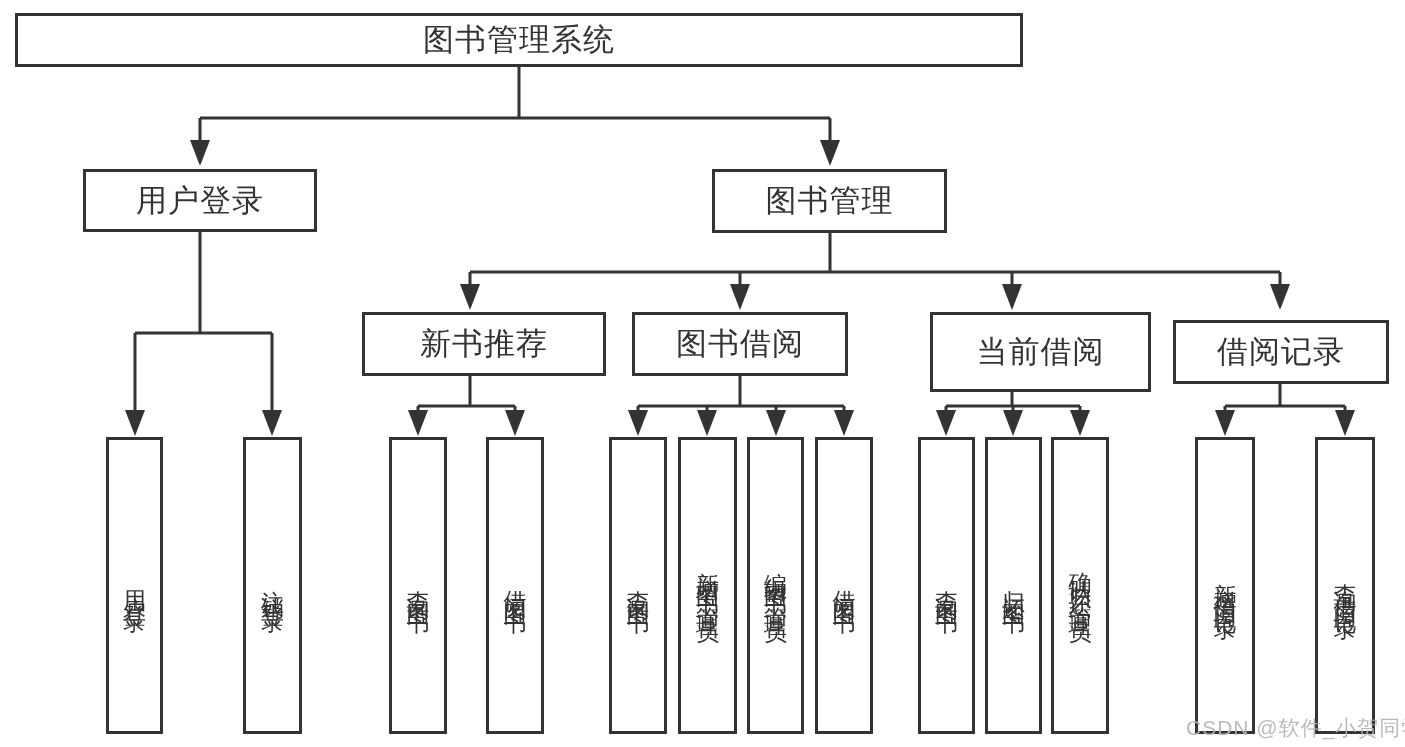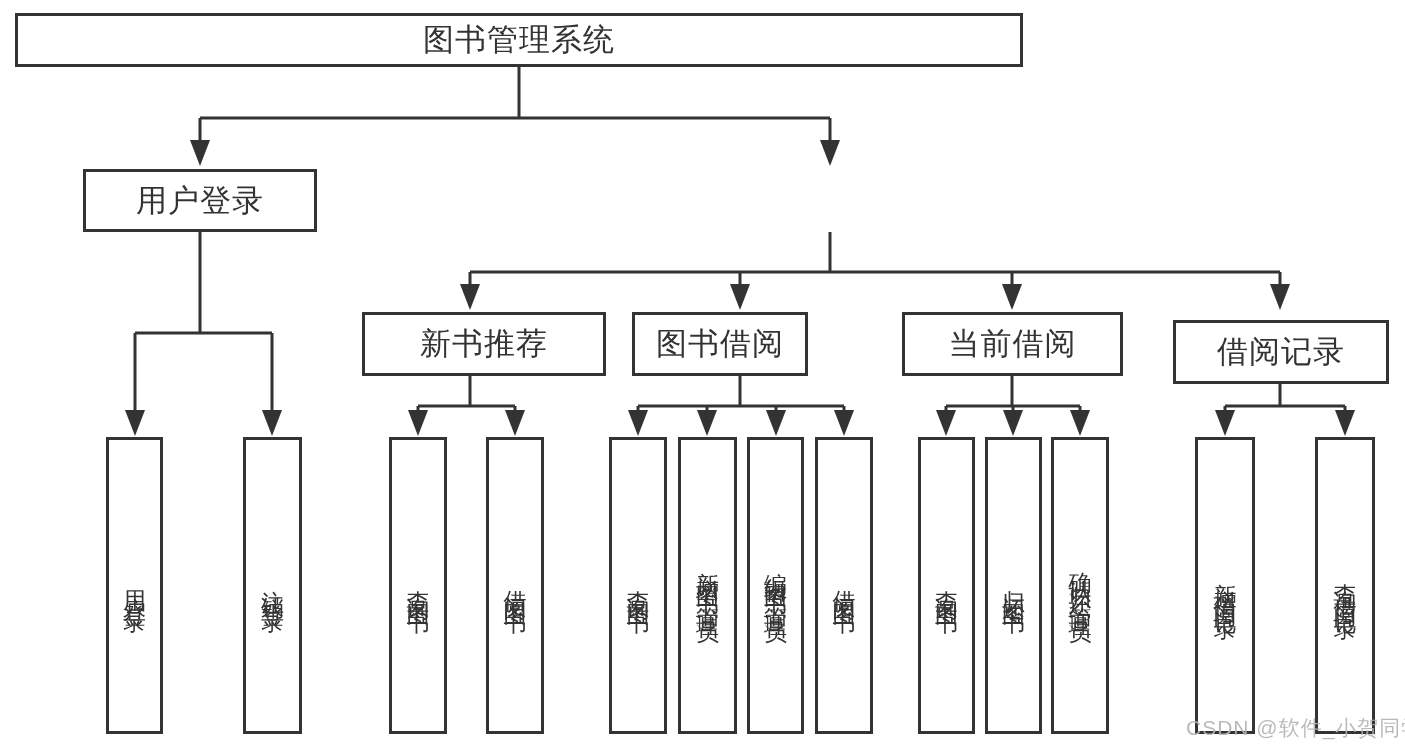--- a/index.html
+++ b/index.html
@@ -103,28 +103,31 @@
     </g>
   </svg>
 
   <div class="node h" style="left:15px;top:13px;width:1008px;height:54px">
     <span class="lbl">图书管理系统</span>
   </div>
 
   <div class="node h" style="left:83px;top:169px;width:234px;height:63px">
     <span class="lbl">用户登录</span>
   </div>
+  <div class="node h" style="left:712px;top:169px;width:235px;height:64px">
+    <span class="lbl">图书管理</span>
+  </div>
 
   <div class="node h" style="left:362px;top:312px;width:244px;height:64px">
     <span class="lbl">新书推荐</span>
   </div>
-  <div class="node h" style="left:632px;top:312px;width:176px;height:64px">
+  <div class="node h" style="left:632px;top:312px;width:216px;height:64px">
     <span class="lbl">图书借阅</span>
   </div>
-  <div class="node h" style="left:902px;top:312px;width:221px;height:64px">
+  <div class="node h" style="left:930px;top:312px;width:221px;height:80px">
     <span class="lbl">当前借阅</span>
   </div>
   <div class="node h" style="left:1173px;top:320px;width:216px;height:64px">
     <span class="lbl">借阅记录</span>
   </div>
 
   <div class="node v" style="left:106px;top:437px;width:57px;height:297px">
     <span class="lbl">用户登录</span>
   </div>
   <div class="node v" style="left:243px;top:437px;width:59px;height:297px">

